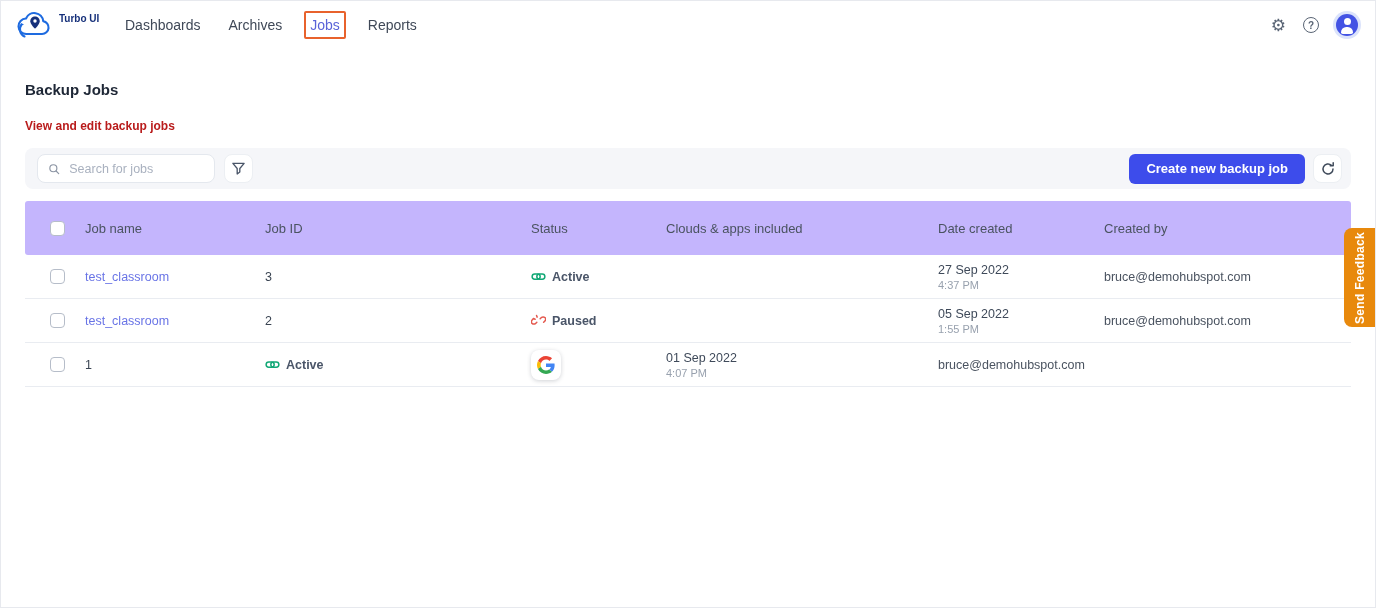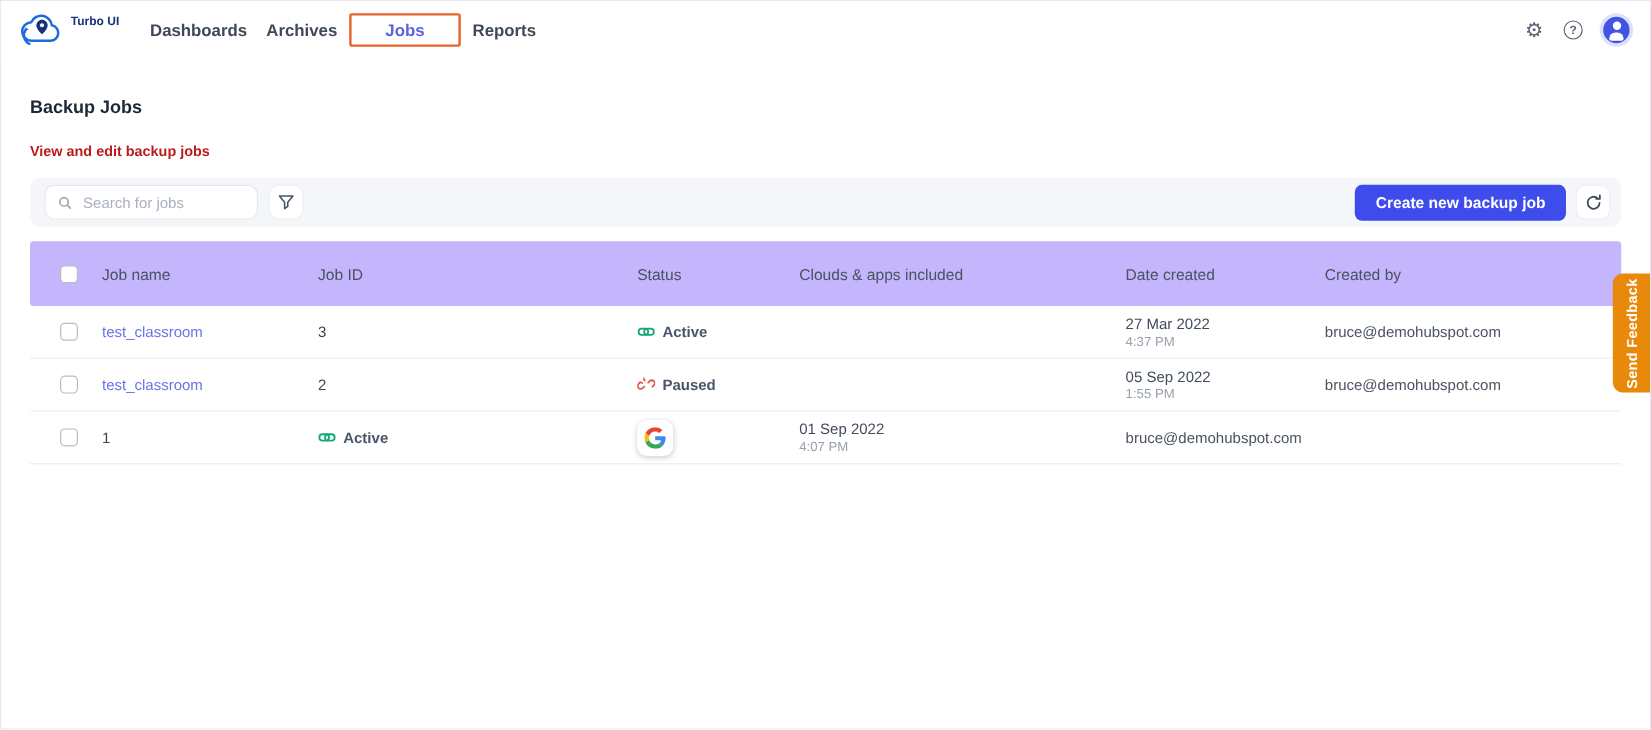--- a/index.html
+++ b/index.html
@@ -7,24 +7,24 @@
   .app{
     position:relative;width:1376px;height:608px;background:#ffffff;
     border:1px solid #e7e9ee;overflow:hidden;
     font-family:"Liberation Sans",sans-serif;color:#3f4857;
   }
 
   
   .topbar{position:absolute;top:0;left:0;right:0;height:48px;display:flex;align-items:center;background:#fff;}
   .logo{display:flex;align-items:flex-start;margin-left:14px;width:96px;position:relative;}
   .brand-name{position:absolute;left:44px;top:6px;font-size:10px;font-weight:700;color:#16307a;white-space:nowrap;}
-  .nav{display:flex;align-items:center;gap:4px;margin-left:8px;font-weight:bold;}
+  .nav{display:flex;align-items:center;gap:16px;margin-left:8px;}
   .nav-item{font-size:14px;color:#3f4857;padding:6px 6px;cursor:pointer;}
   .nav-item.active{color:#5a63d8;}
-  .nav-item.annotated{border:2px solid #e8622c;border-radius:2px;padding:4px 28px;}
+  .nav-item.annotated{border:2px solid #e8622c;border-radius:2px;padding:4px 4px;}
   .topbar-right{margin-left:auto;display:flex;align-items:center;gap:17px;margin-right:17px;}
   .gear{font-size:17px;color:#5a6575;line-height:1;cursor:pointer;}
   .help{width:16px;height:16px;border:1.5px solid #5a6575;border-radius:50%;display:flex;align-items:center;justify-content:center;font-size:10px;font-weight:700;color:#5a6575;cursor:pointer;}
   .avatar{width:22px;height:22px;border-radius:50%;background:#4353e4;position:relative;box-shadow:0 0 0 3px #dbe3fb;cursor:pointer;}
   .avatar::before{content:"";position:absolute;left:7.5px;top:4px;width:7px;height:7px;border-radius:50%;background:#fff;}
   .avatar::after{content:"";position:absolute;left:5px;top:12.5px;width:12px;height:7px;border-radius:6px 6px 2px 2px;background:#fff;}
 
   
   .page-title{position:absolute;left:24px;top:70px;font-size:15px;font-weight:700;color:#1e2736;}
   .page-subtitle{position:absolute;left:24px;top:118px;font-size:12px;font-weight:700;color:#b91c1c;}
@@ -132,21 +132,21 @@
       <span class="cell-jobid">3</span>
       <span class="status">
         <svg width="15" height="15" viewBox="0 0 16 16">
           <rect x="1.2" y="5.2" width="8.6" height="5.6" rx="2.8" fill="none" stroke="#12a876" stroke-width="1.6"></rect>
           <rect x="6.2" y="5.2" width="8.6" height="5.6" rx="2.8" fill="none" stroke="#12a876" stroke-width="1.6"></rect>
         </svg>
         <span>Active</span>
       </span>
       <span></span>
       <span class="datecell">
-        <span class="date-main">27 Mar 2022</span>
+        <span class="date-main">27 Sep 2022</span>
         <span class="date-time">4:37 PM</span>
       </span>
       <span class="created-by">bruce@demohubspot.com</span>
     </div>
 
     <div class="trow">
       <span class="checkbox"></span>
       <span><a class="job-link">test_classroom</a></span>
       <span class="cell-jobid">2</span>
       <span class="status">

